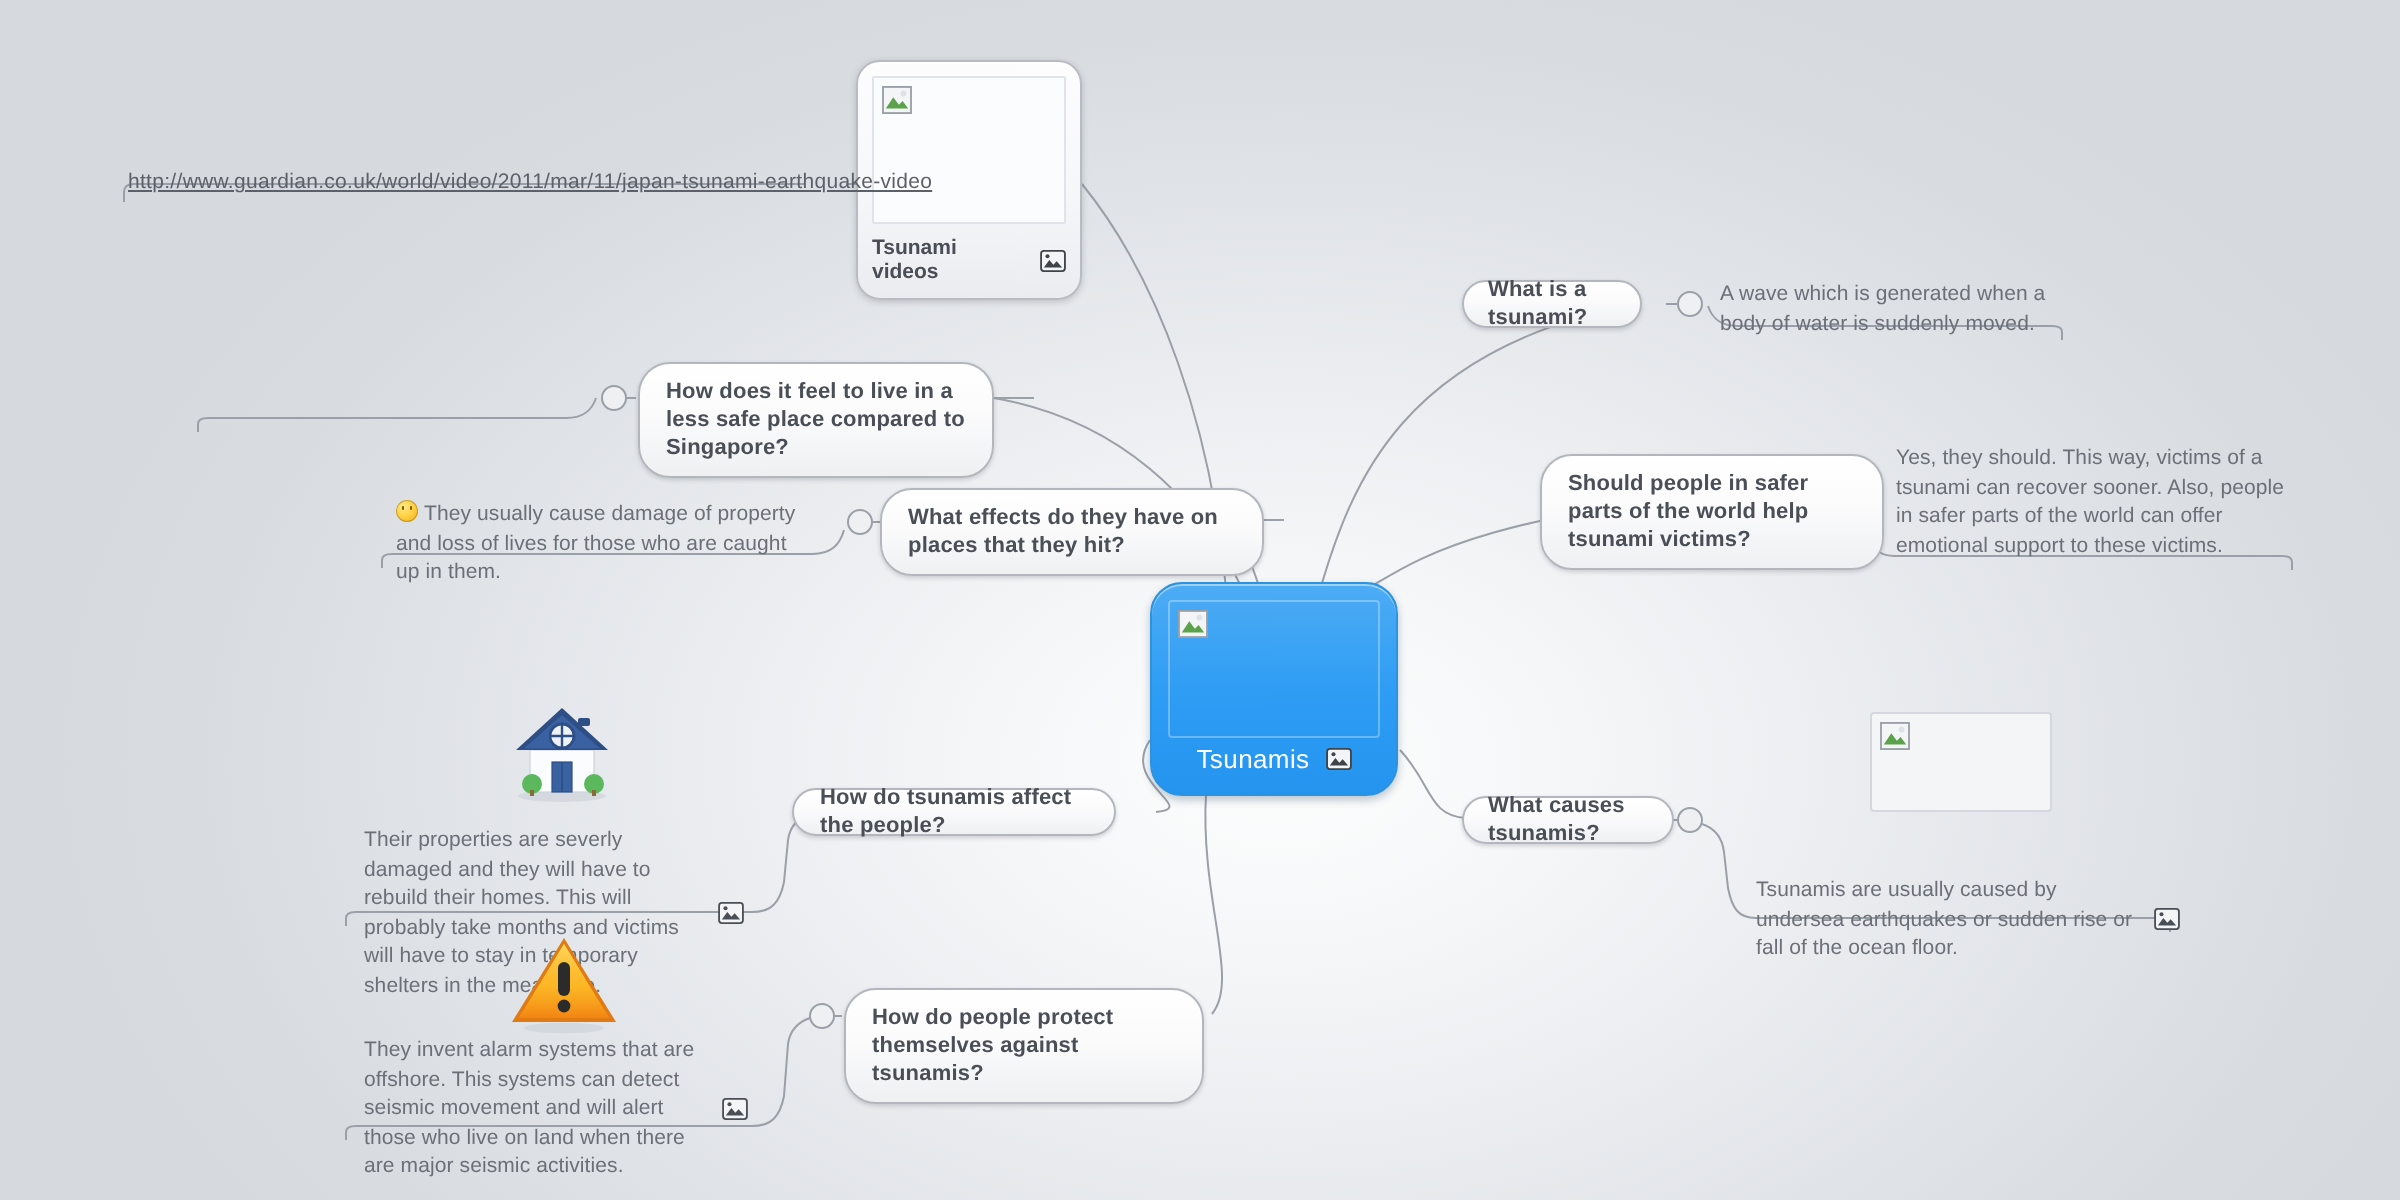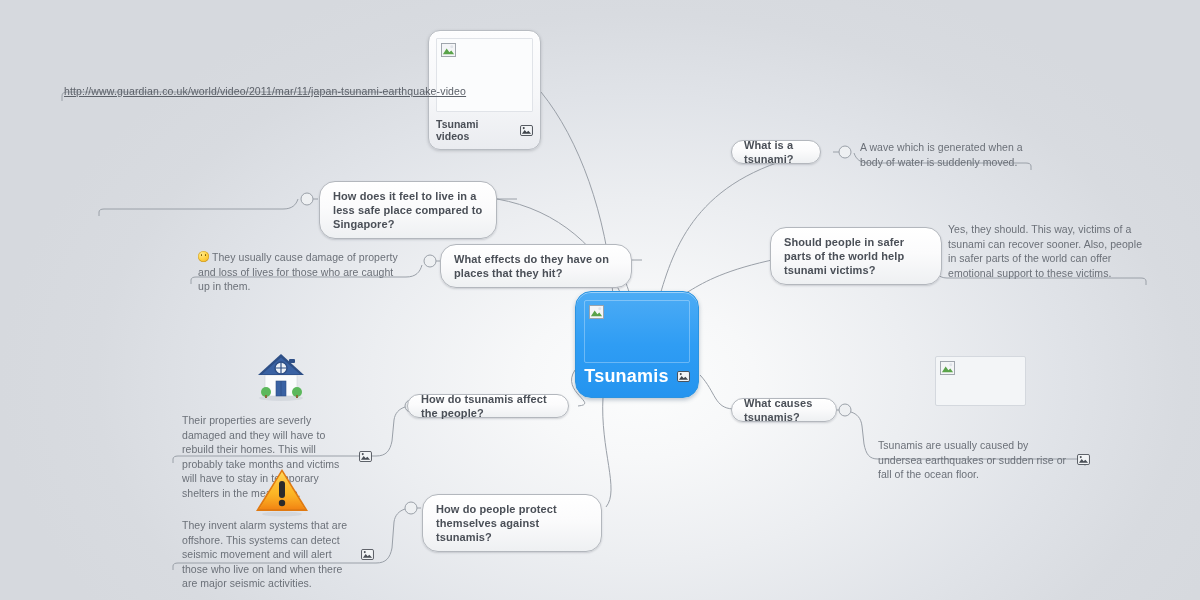--- a/index.html
+++ b/index.html
@@ -53,21 +53,21 @@
     flex: 1 1 auto;
     border: 1px solid rgba(255,255,255,0.30);
     border-radius: 2px;
     position: relative;
     margin-bottom: 3px;
   }
   .central .caption {
     display: flex; align-items: center; justify-content: center;
     gap: 8px;
     color: #ffffff;
-    font-size: 18px; font-weight: bold;
+    font-size: 13px; font-weight: normal;
     letter-spacing: .2px;
     padding-bottom: 2px;
     text-align: center;
   }
 
   
   .imgcard {
     position: absolute;
     left: 428px; top: 30px;
     width: 113px; height: 120px;
@@ -262,21 +262,21 @@
   </div>
 
   <div class="node pill" style="left:770px; top:227px; width:172px;">
     <span>Should people in safer parts of the world help tsunami victims?</span>
   </div>
 
   <div class="node pill" style="left:731px; top:398px; width:106px; height:24px; padding:0 12px;">
     <span>What causes tsunamis?</span>
   </div>
 
-  <div class="node pill" style="left:407px; top:394px; width:162px; height:24px; padding:0 13px;">
+  <div class="node pill" style="left:396px; top:394px; width:162px; height:24px; padding:0 13px;">
     <span>How do tsunamis affect the people?</span>
   </div>
 
   <div class="node pill" style="left:422px; top:494px; width:180px;">
     <span>How do people protect themselves against tsunamis?</span>
   </div>
 
 
   <div class="note" style="left:198px; top:250px; width:210px;">
     <span class="emoji-smiley"></span><span>They usually cause damage of property and loss of lives for those who are caught up in them.</span>

